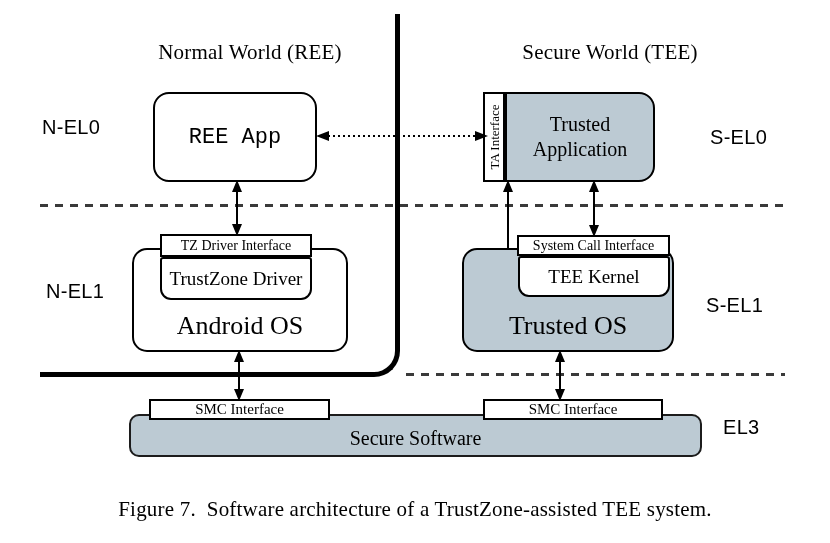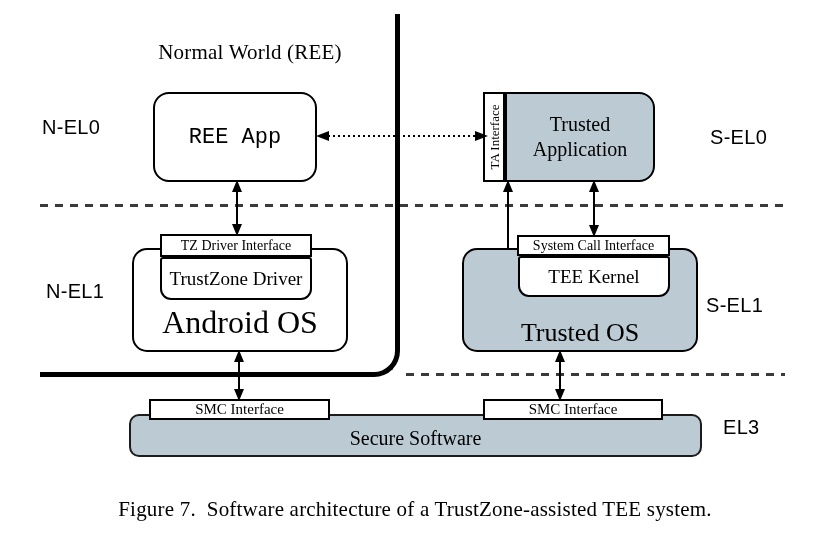--- a/index.html
+++ b/index.html
@@ -48,34 +48,34 @@
     box-sizing:border-box;
     border:2px solid #000;
     background:#fff;
     display:flex;align-items:center;justify-content:center;
     text-align:center;
   }
   .gray{background:#bccad3;}
 
   .ree-app{left:153px;top:92px;width:164px;height:90px;border-radius:16px;font-size:22px;font-family:Liberation Mono, monospace;}
   .android-os{left:132px;top:248px;width:216px;height:104px;border-radius:15px;
-    align-items:flex-end;padding-bottom:9px;font-size:32px;}
+    align-items:flex-end;padding-bottom:9px;font-size:26px;}
   .tz-drv-if{left:160px;top:234px;width:152px;height:23px;font-size:14px;}
   .tz-driver{left:160px;top:257px;width:152px;height:43px;border-radius:3px 3px 11px 11px;font-size:19px;}
 
   .ta-strip{left:483px;top:92px;width:22px;height:90px;}
   .ta-strip span{
     transform:rotate(-90deg);
     white-space:nowrap;
     font-size:13px;
   }
   .trusted-app{left:505px;top:92px;width:150px;height:90px;border-radius:0 16px 16px 0;
     font-size:20px;line-height:1.25;padding:0 14px;}
-  .trusted-os{left:462px;top:248px;width:236px;height:104px;border-radius:15px;
-    align-items:flex-end;padding-bottom:2px;font-size:26px;}
+  .trusted-os{left:462px;top:248px;width:212px;height:104px;border-radius:15px;
+    align-items:flex-end;padding-bottom:9px;font-size:26px;}
   .sys-call-if{left:517px;top:235px;width:153px;height:21px;font-size:14px;}
   .tee-kernel{left:518px;top:256px;width:152px;height:41px;border-radius:3px 3px 11px 11px;font-size:19px;}
 
   .smc-left{left:149px;top:399px;width:181px;height:21px;font-size:15px;}
   .smc-right{left:483px;top:399px;width:180px;height:21px;font-size:15px;}
   .secure-monitor{left:129px;top:414px;width:573px;height:43px;border-radius:10px;
     border-color:#1c1c1c;font-size:20px;padding-top:6px;}
 
   .caption{
     left:0;top:497px;width:830px;
@@ -90,20 +90,21 @@
 </head>
 <body>
 
 <div class="stage">
 
   <div class="abs dashed-sep sep-el0-el1"></div>
   <div class="abs dashed-sep sep-el1-el3"></div>
   <div class="abs world-divider"></div>
 
   <div class="abs world-title" style="left:130px;top:40px;width:240px;">Normal World (REE)</div>
+  <div class="abs world-title" style="left:490px;top:40px;width:240px;">Secure World (TEE)</div>
 
   <div class="abs el-label" style="left:42px;top:116px;">N-EL0</div>
   <div class="abs el-label" style="left:46px;top:280px;">N-EL1</div>
   <div class="abs el-label" style="left:710px;top:126px;">S-EL0</div>
   <div class="abs el-label" style="left:706px;top:294px;">S-EL1</div>
   <div class="abs el-label" style="left:723px;top:416px;">EL3</div>
 
   <div class="abs box ree-app">
     <span>REE App</span>
   </div>

